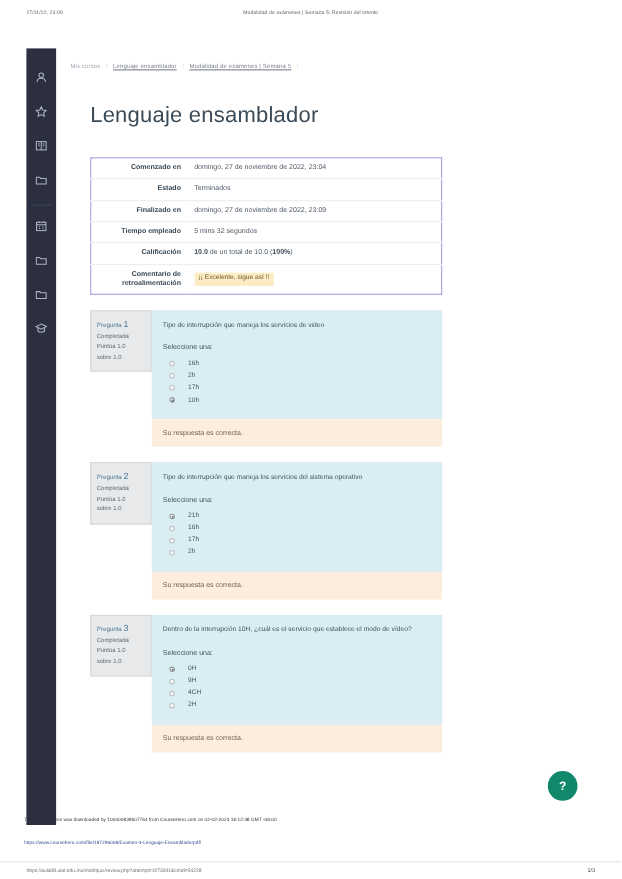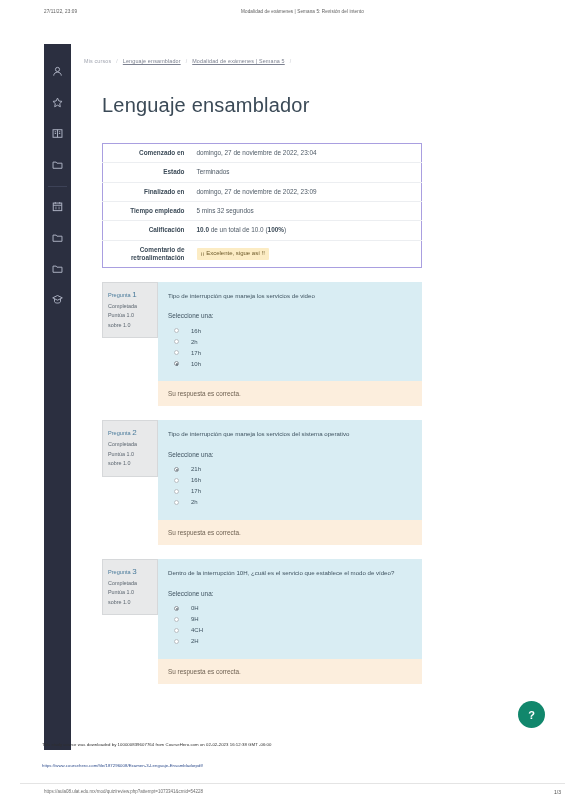--- a/index.html
+++ b/index.html
@@ -6,21 +6,20 @@
   html, body {
     width: 565px; height: 799px;
     background: #ffffff;
     font-family: "Liberation Sans", sans-serif;
     overflow: hidden;
   }
   .page {
     position: relative;
     width: 543px; height: 799px;
     background: #ffffff;
-    margin-left: 20px;
   }
 
   
   .print-header {
     position: absolute; top: 9px; left: 0; width: 565px;
     display: flex; justify-content: space-between;
     padding: 0 24px;
     font-size: 4.6px; color: #5b5b5b; letter-spacing: .1px;
   }
   .print-header .ph-center {

